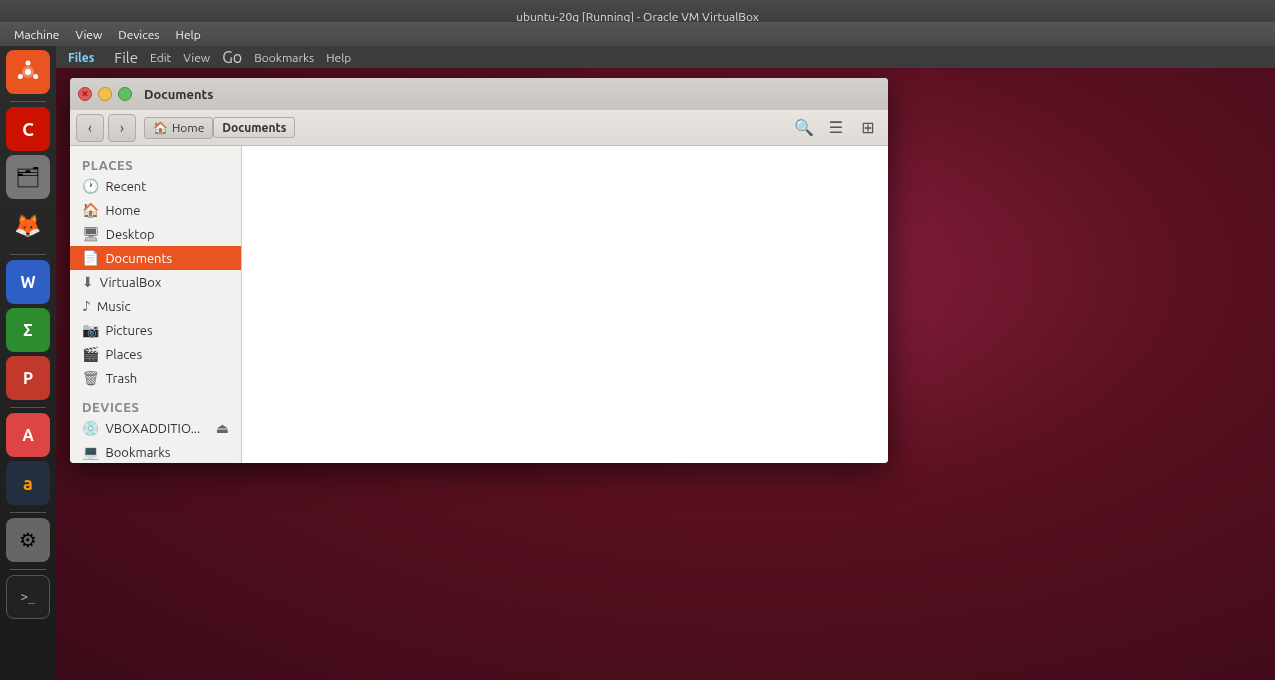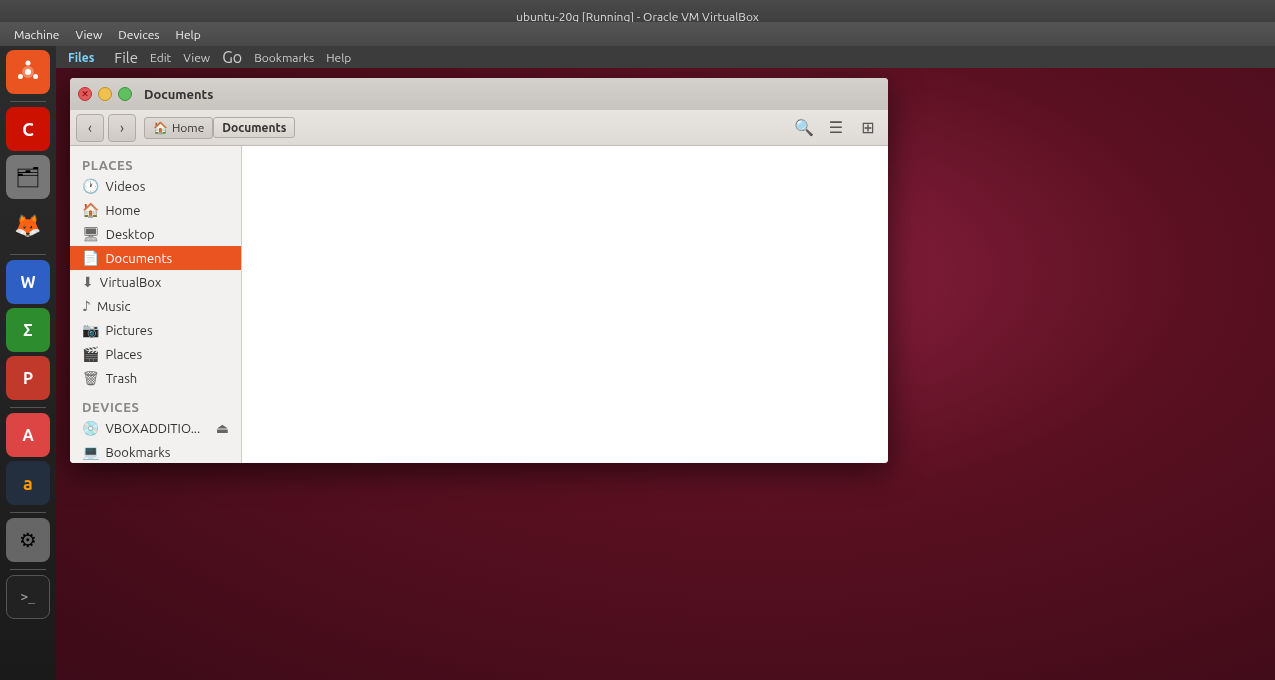--- a/index.html
+++ b/index.html
@@ -372,21 +372,21 @@
     <button class="toolbar-action-btn" title="Grid View">⊞</button>
   </div>
 
   <div class="fm-main">
 
     <div class="fm-sidebar">
       <div class="sidebar-section-label">Places</div>
 
       <div class="sidebar-item">
         <span class="sidebar-icon">🕐</span>
-        <span>Videos</span>
+        <span>Recent</span>
       </div>
       <div class="sidebar-item">
         <span class="sidebar-icon">🏠</span>
         <span>Home</span>
       </div>
       <div class="sidebar-item">
         <span class="sidebar-icon">🖥</span>
         <span>Desktop</span>
       </div>
       <div class="sidebar-item active">

